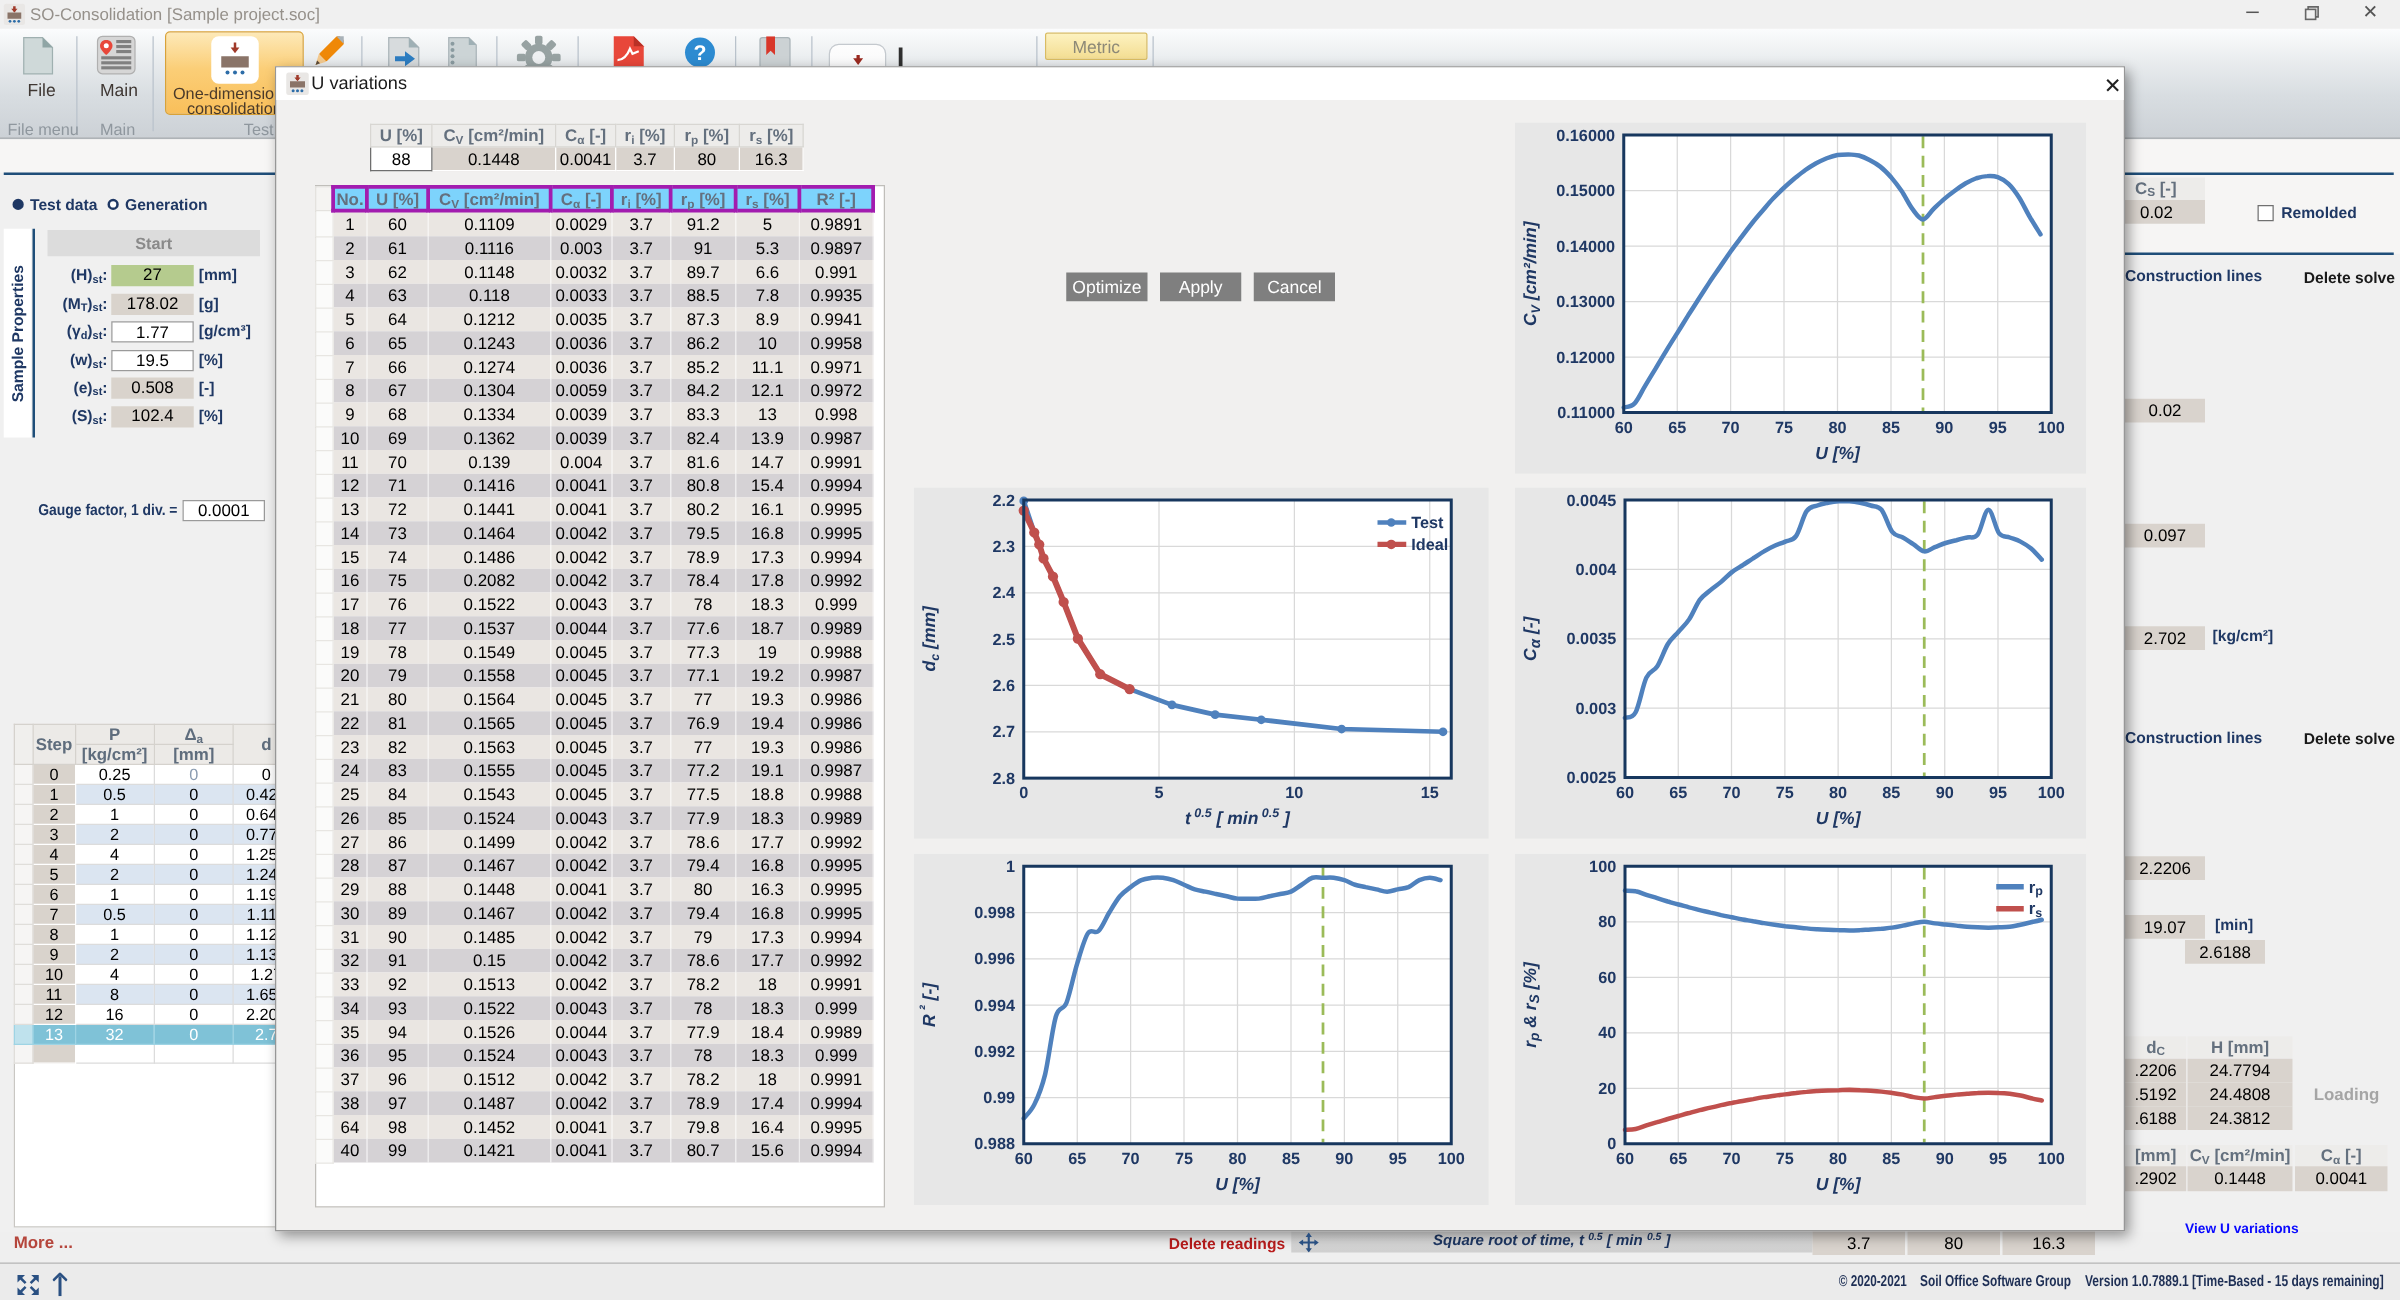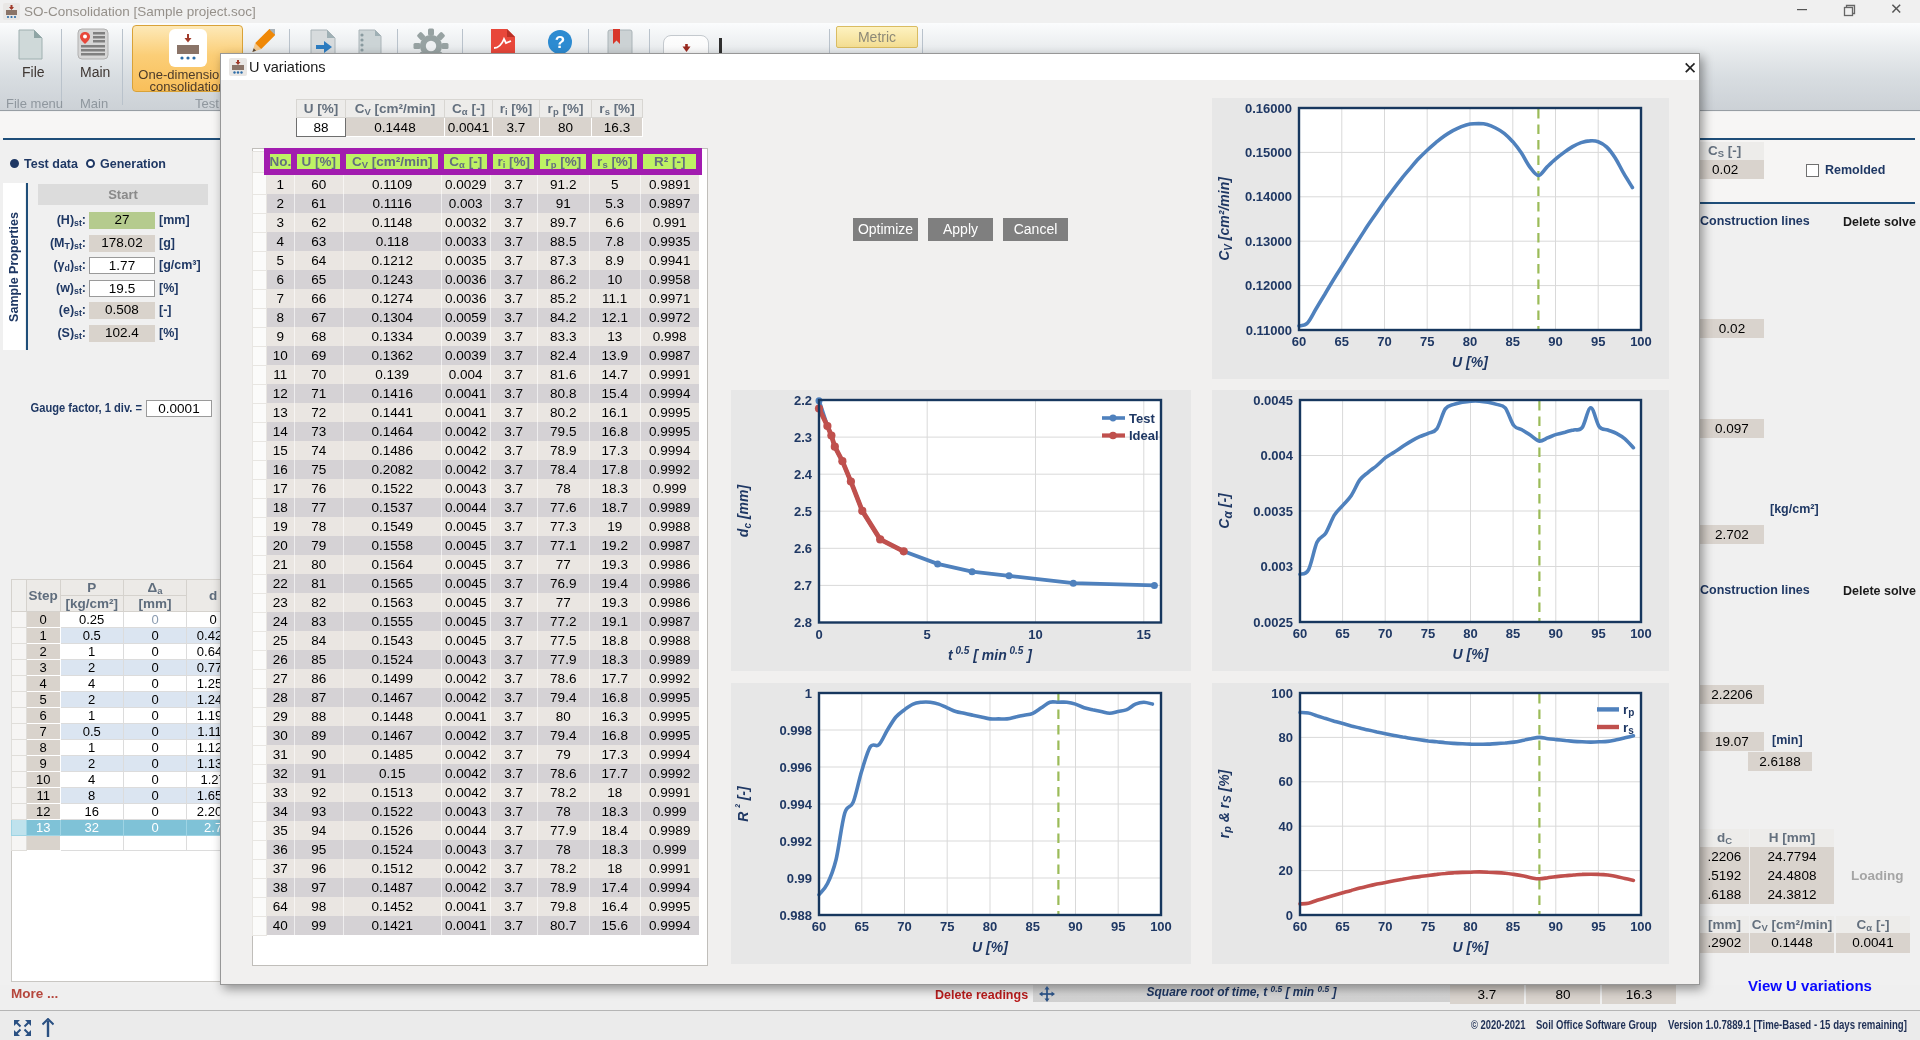--- a/index.html
+++ b/index.html
@@ -69,41 +69,41 @@
 #statusbar { position:absolute; left:0; top:1010px; width:1920px; height:30px; background:#ebebeb; border-top:1px solid #b5b5b5; }
 .stt { position:absolute; top:1018px; font-size:12.5px; font-weight:bold; color:#1e2f55; white-space:nowrap; transform-origin:left; transform:scaleX(0.8); }
 .sicon { position:absolute; color:#2a5082; }
 
 
 .rhdr { position:absolute; background:#edecea; color:#64707e; font-weight:bold; font-size:13.5px; text-align:center; }
 .rcell { position:absolute; background:#d9d3cd; color:#000; font-size:13.5px; text-align:center; }
 .rlbl { position:absolute; white-space:nowrap; font-size:12.5px; font-weight:bold; color:#1f3864; }
 .rlbl2 { position:absolute; white-space:nowrap; font-size:12.5px; font-weight:bold; color:#1a1a1a; }
 #remold { position:absolute; left:1806px; top:164px; width:13px; height:13px; border:1px solid #707070; background:#fff; }
-#viewu { position:absolute; left:1748px; top:977px; font-size:15px; font-weight:bold; color:#0909ff; }
+#viewu { position:absolute; left:1748px; top:977px; font-size:11px; font-weight:bold; color:#0909ff; }
 #loadlbl { position:absolute; left:1851px; top:868px; font-size:13.5px; font-weight:bold; color:#a5a5a5; }
 
 
 #dialog { position:absolute; left:220px; top:53px; width:1480px; height:932px;
   background:#f1f0ef; border:1px solid #979797; box-shadow:3px 4px 10px rgba(0,0,0,0.4); }
 #dlgtitle { position:absolute; left:0; top:0; width:100%; height:26px; background:#ffffff; }
 #dlgtitle .t { position:absolute; left:28px; top:5px; font-size:14.5px; color:#1a1a1a; }
 #dlgicon { position:absolute; left:8px; top:4px; width:18px; height:18px; background:#e9e7e5; border-radius:2px; }
 #dlgx { position:absolute; left:1462px; top:4px; font-size:17px; color:#222; }
 
 
 #toptbl { position:absolute; left:75px; top:45px; border-collapse:collapse; font-size:13.5px; }
 #toptbl th { background:#edecea; color:#64707e; font-weight:bold; border:1px solid #d8d6d2; height:18px; }
 #toptbl td { background:#d9d3cd; color:#000; text-align:center; border:1px solid #fff; height:19px; }
 #toptbl td.inp { background:#fff; border:1px solid #6e6e6e; color:#000; }
 
 
 #mainbox { position:absolute; left:31px; top:94px; width:456px; height:818px; background:#fff; border:1px solid #c0beba; }
 #maintbl { position:absolute; left:31px; top:94px; border-collapse:collapse; font-size:13.5px; }
-#maintbl th { background:#bef264; color:#64707e; font-weight:bold; border:6px solid #a21caf; height:19px; padding:0; }
+#maintbl th { background:#7dd3fc; color:#64707e; font-weight:bold; border:3px solid #a21caf; height:19px; padding:0; }
 #maintbl td { text-align:center; height:19px; line-height:19px; padding:0; border-left:1px solid rgba(255,255,255,.6); border-right:1px solid rgba(255,255,255,.6); }
 #maintbl td.sel { background:#fbfbfa; border:1px solid #e8e6e2; width:14px; }
 #maintbl tr.odd td:not(.sel) { background:#eae6e2; }
 #maintbl tr.even td:not(.sel) { background:#d5d2d5; }
 
 
 .dbtn { position:absolute; top:164px; width:65px; height:23px; background:#7f7f7f; color:#fff;
   font-size:14px; text-align:center; line-height:23px; }
 </style>
 </head>
@@ -441,21 +441,21 @@
 <div class="navyline" style="left:1700px; top:138px; width:215px;"></div>
 <div class="rhdr" style="left:1700px; top:142px; width:64px; height:18px; line-height:18px; text-align:left; padding-left:8px;">C<sub>S</sub> [-]</div>
 <div class="rcell" style="left:1700px; top:160px; width:64px; height:19px; line-height:19px; text-align:left; padding-left:12px;">0.02</div>
 <div id="remold"></div>
 <div class="rlbl" style="left:1825px; top:163px;">Remolded</div>
 <div class="navyline" style="left:1700px; top:202px; width:215px;"></div>
 <div class="rlbl" style="left:1700px; top:214px;">Construction lines</div>
 <div class="rlbl2" style="left:1843px; top:215px;">Delete solve</div>
 <div class="rcell" style="left:1700px; top:319px; width:64px; height:19px; line-height:19px;">0.02</div>
 <div class="rcell" style="left:1700px; top:419px; width:64px; height:19px; line-height:19px;">0.097</div>
-<div class="rcell" style="left:1700px; top:501px; width:64px; height:19px; line-height:19px;margin-top:24px;">2.702</div>
+<div class="rcell" style="left:1700px; top:501px; width:64px; height:19px; line-height:19px;">2.702</div>
 <div class="rlbl" style="left:1770px; top:502px;">[kg/cm²]</div>
 <div class="rlbl" style="left:1700px; top:583px;">Construction lines</div>
 <div class="rlbl2" style="left:1843px; top:584px;">Delete solve</div>
 <div class="rcell" style="left:1700px; top:685px; width:64px; height:19px; line-height:19px;">2.2206</div>
 <div class="rcell" style="left:1700px; top:732px; width:64px; height:19px; line-height:19px;">19.07</div>
 <div class="rlbl" style="left:1772px; top:733px;">[min]</div>
 <div class="rcell" style="left:1748px; top:752px; width:64px; height:19px; line-height:19px;">2.6188</div>
 
 <div class="rhdr" style="left:1700px; top:829px; width:49px; height:18px; line-height:18px;">d<sub>C</sub></div>
 <div class="rhdr" style="left:1750px; top:829px; width:84px; height:18px; line-height:18px;">H [mm]</div>

